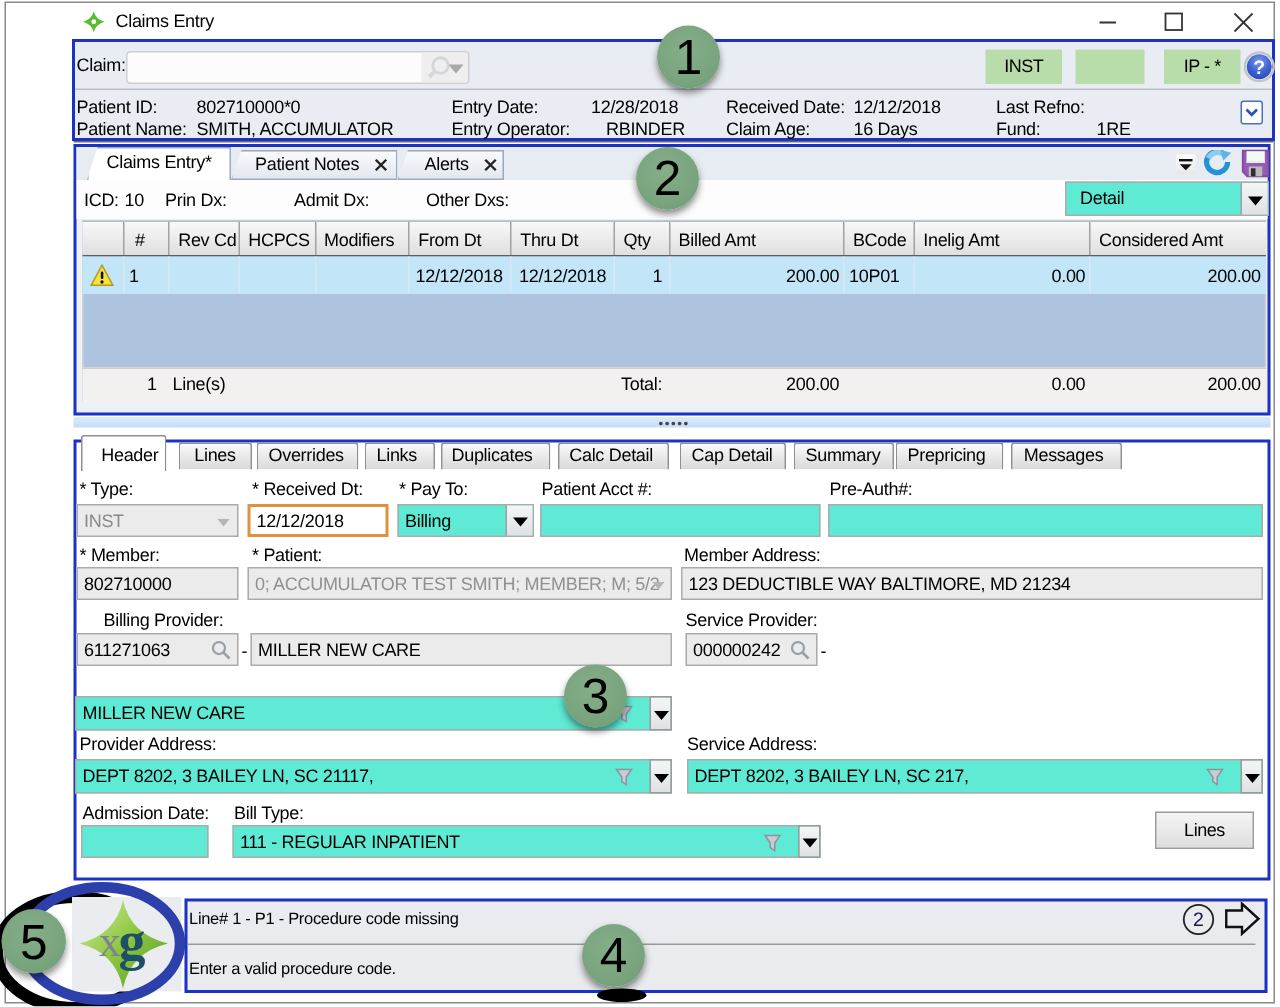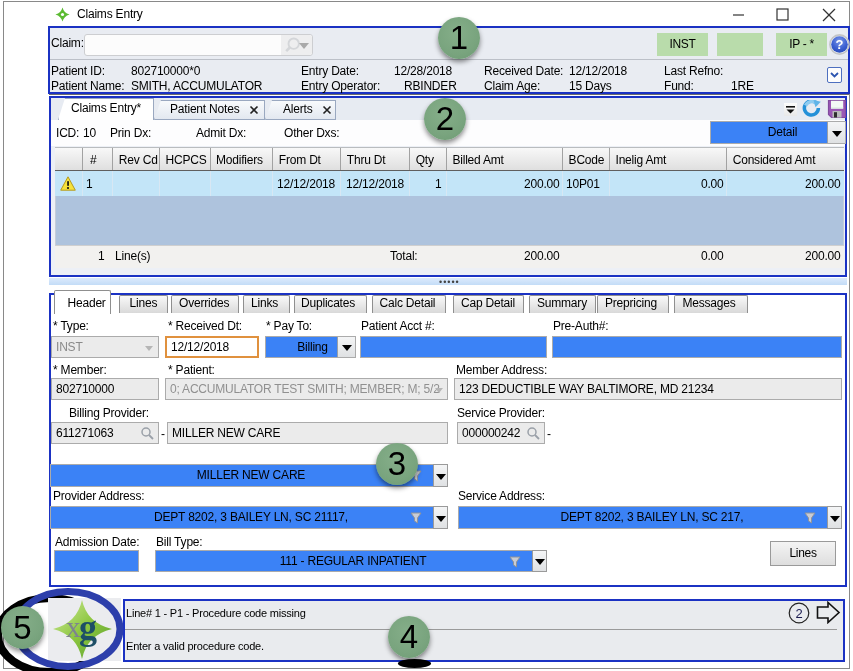--- a/index.html
+++ b/index.html
@@ -2,21 +2,21 @@
 <html><head>
 <meta charset="utf-8">
 <style>
 * { margin:0; padding:0; box-sizing:border-box; }
 html,body { width:853px; height:671px; background:#fff; overflow:hidden; }
 body { font-family:"Liberation Sans", sans-serif; font-size:12px; color:#000; }
 #stage { position:relative; width:853px; height:671px; }
 .abs { position:absolute; }
 .lbl { position:absolute; white-space:nowrap; letter-spacing:-0.2px; }
 .panel { position:absolute; border:2px solid #1b32c3; }
-.tb { position:absolute; background:#3b82f6; border:1px solid #ababab;text-align:center; }
+.tb { position:absolute; background:#5eead4; border:1px solid #ababab; }
 .ro { position:absolute; background:#ebebeb; border:1px solid #ababab; color:#000; }
 .fld { font-size:12px; letter-spacing:-0.2px; padding:3px 0 0 4px; white-space:nowrap; overflow:hidden; }
 .ddbtn { position:absolute; top:0; right:0; width:18px; height:100%; background:linear-gradient(#f4f5f6,#dfe1e3); border-left:1px solid #9aa0a6; }
 .ddbtn:after { content:""; position:absolute; left:50%; top:50%; margin:-2px 0 0 -5px; border:5px solid transparent; border-top:6px solid #000; }
 .circ { position:absolute; width:42px; height:42px; border-radius:50%; background:radial-gradient(circle at 45% 38%, #85ae89, #79a47e 60%, #6d9973 100%); box-shadow:0 3px 5px rgba(0,0,0,0.45); color:#000; font-size:33px; text-align:center; line-height:42px; }
 </style>
 </head>
 <body>
 <div id="stage">
 
@@ -70,21 +70,21 @@
 <div class="lbl" style="left:301px; top:64px;">Entry Date:</div>
 <div class="lbl" style="left:394px; top:64px;">12/28/2018</div>
 <div class="lbl" style="left:484px; top:64px;">Received Date:</div>
 <div class="lbl" style="left:569px; top:64px;">12/12/2018</div>
 <div class="lbl" style="left:664px; top:64px;">Last Refno:</div>
 <div class="lbl" style="left:51px; top:79px;">Patient Name:</div>
 <div class="lbl" style="left:131px; top:79px;">SMITH, ACCUMULATOR</div>
 <div class="lbl" style="left:301px; top:79px;">Entry Operator:</div>
 <div class="lbl" style="left:404px; top:79px;">RBINDER</div>
 <div class="lbl" style="left:484px; top:79px;">Claim Age:</div>
-<div class="lbl" style="left:569px; top:79px;">15 Days</div>
+<div class="lbl" style="left:569px; top:79px;">16 Days</div>
 <div class="lbl" style="left:664px; top:79px;">Fund:</div>
 <div class="lbl" style="left:731px; top:79px;">1RE</div>
 
 <div class="abs" style="left:827px; top:67px; width:15px; height:16px; background:#fdfdfd; border:1px solid #4d6fc0; border-radius:2px;">
   <svg width="13" height="14" viewBox="0 0 13 14">
         <path d="M3 5 L6.5 8.5 L10 5" fill="none" stroke="#2c55b0" stroke-width="1.8"></path>
       </svg>
 </div>
 <div class="abs" style="left:49px; top:94px; width:800px; height:1px; background:#6b6b6b;"></div>
 
@@ -149,21 +149,21 @@
 <div class="lbl" style="left:277px; top:177px;">12/12/2018</div>
 <div class="lbl" style="left:346px; top:177px;">12/12/2018</div>
 <div class="lbl" style="left:435px; top:177px;">1</div>
 <div class="lbl" style="left:524px; top:177px;">200.00</div>
 <div class="lbl" style="left:566px; top:177px;">10P01</div>
 <div class="lbl" style="left:701px; top:177px;">0.00</div>
 <div class="lbl" style="left:805px; top:177px;">200.00</div>
 
 <div class="lbl" style="left:98px; top:249px;">1</div>
 <div class="lbl" style="left:115px; top:249px;">Line(s)</div>
-<div class="lbl" style="left:390px; top:249px;text-align:center;">Total:</div>
+<div class="lbl" style="left:414px; top:249px;text-align:center;">Total:</div>
 <div class="lbl" style="left:524px; top:249px;">200.00</div>
 <div class="lbl" style="left:701px; top:249px;">0.00</div>
 <div class="lbl" style="left:805px; top:249px;">200.00</div>
 
 <div class="abs" style="left:49px; top:278px; width:798px; height:7px; background:linear-gradient(#dceafc,#c3dcf7);"></div>
 <div class="abs" style="left:439px; top:277px; font-size:9px; letter-spacing:1px; color:#444;">•••••</div>
 
 <div class="panel" style="left:49px; top:293px; width:798px; height:294px; background:#fff;"></div>
 
 <div id="ftabs"></div>

